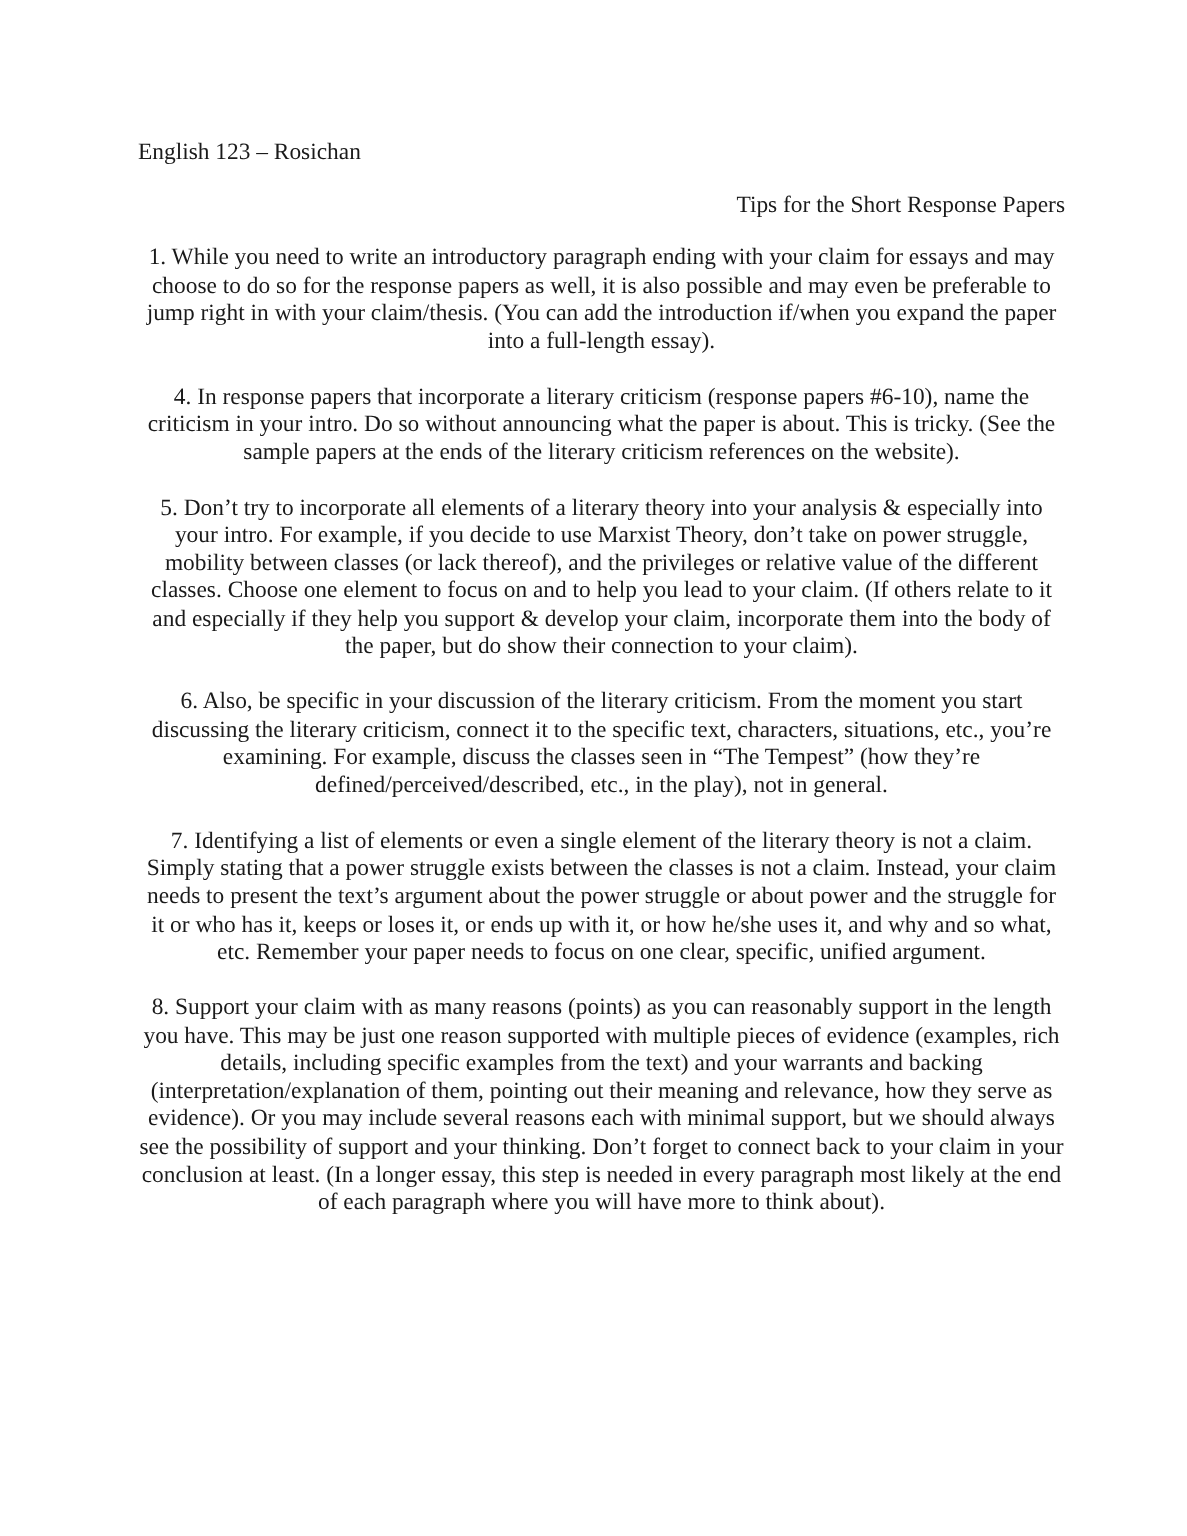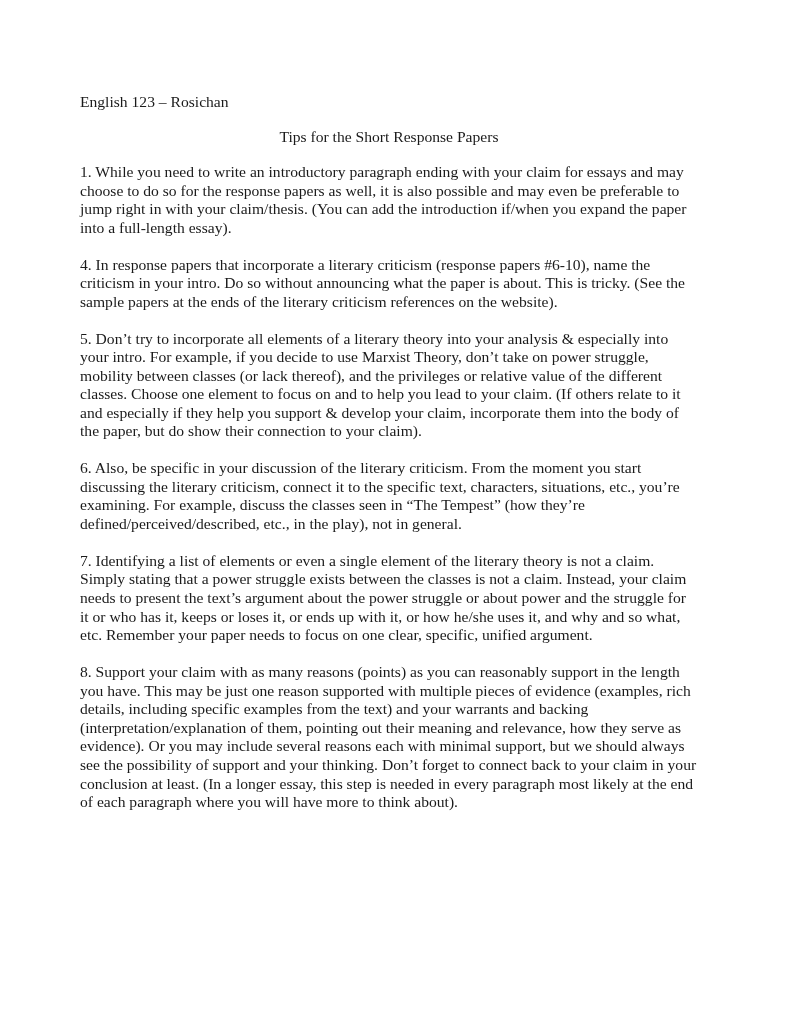--- a/index.html
+++ b/index.html
@@ -10,45 +10,46 @@
     body {
       width: 791px;
       height: 1024px;
       position: relative;
       overflow: hidden;
       font-family: "Liberation Serif", "DejaVu Serif", serif;
       color: #1a1a1a;
     }
     .page {
       position: absolute;
-      left: 80px;
+      left: 92px;
       top: 93px;
       width: 618px;
       font-size: 15.6px;
       line-height: 18.6px;
     }
     .course-line {
       margin: 0;
       height: 18.6px;
     }
     .doc-title {
       margin: 16.4px 0 0 0;
-      text-align: center;
+      text-align: right;
       font-weight: normal;
       font-size: 15.6px;
       line-height: 18.6px;
     }
     .tips {
       margin: 16.4px 0 0 0;
       padding: 0;
       list-style: none;
     }
     .tip {
       margin: 0 0 18.2px 0;
       padding: 0;
+      text-align: center;
     }
   </style>
 </head>
 <body>
 
 <div class="page">
   <p class="course-line">English 123 – Rosichan</p>
   <h1 class="doc-title">Tips for the Short Response Papers</h1>
   <ol class="tips">
     <li class="tip">1. While you need to write an introductory paragraph ending with your claim for essays and may choose to do so for the response papers as well, it is also possible and may even be preferable to jump right in with your claim/thesis. (You can add the introduction if/when you expand the paper into a full-length essay).</li>

